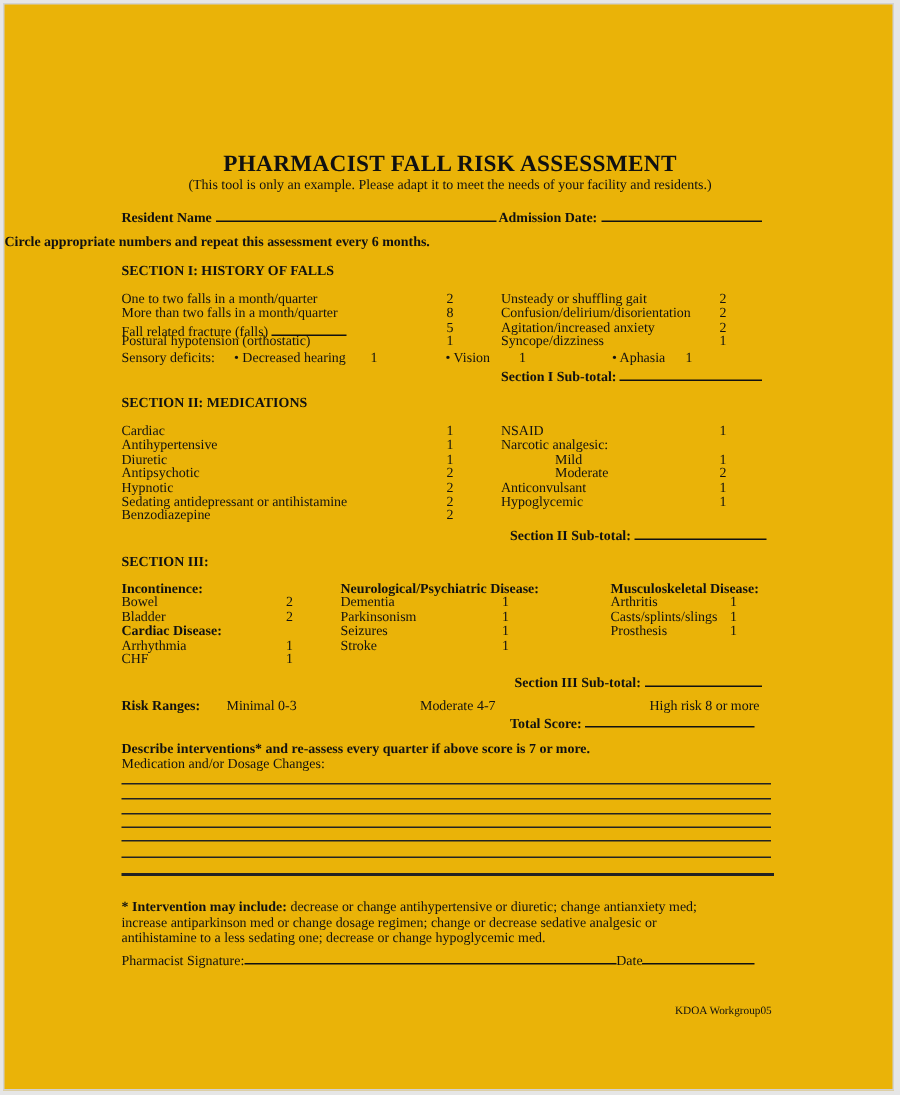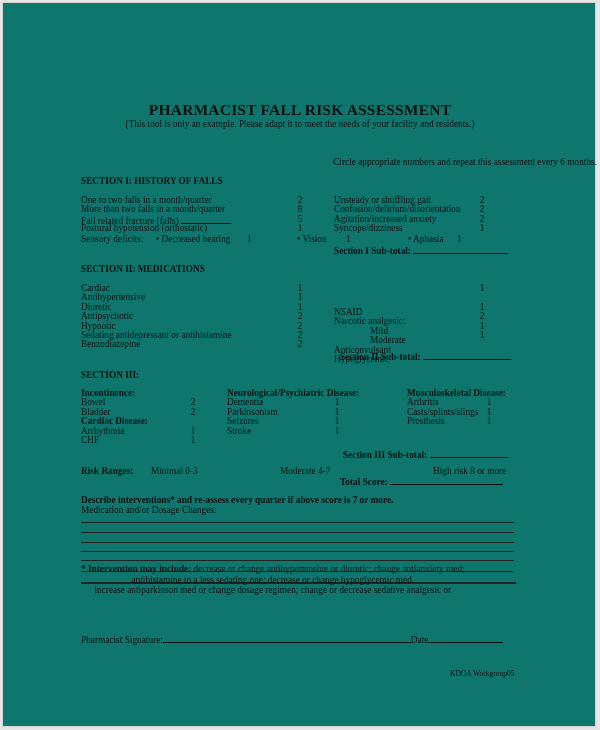--- a/index.html
+++ b/index.html
@@ -1,38 +1,44 @@
 <!DOCTYPE html>
 <html><head>
 <meta charset="utf-8">
 <style>
   html, body { margin:0; padding:0; }
   body { width:600px; height:730px; background:#e6e6e6; position:relative; overflow:hidden;
          font-family:"Liberation Serif", serif; color:#111; }
-  .page { position:absolute; left:2px; top:2px; width:594px; height:725px; background:#0f766e;
+  .page { position:absolute; left:2px; top:2px; width:594px; height:725px; background:#eab308;
           border:1px solid #d2d2d2; box-sizing:border-box; }
   .abs { position:absolute; white-space:nowrap; }
   .t { font-size:9.3px; line-height:10px; }
   .b { font-weight:bold; }
   .title { position:absolute; left:0; width:594px; top:98px; text-align:center; font-size:15.5px; font-weight:bold; letter-spacing:0.2px; }
   .subtitle { position:absolute; left:0; width:594px; top:116px; text-align:center; font-size:9.3px; }
-  .center { position:absolute; left:0; width:594px; text-align:right; }
+  .center { position:absolute; left:0; width:594px; text-align:left;font-weight:bold; }
   .uline { display:inline-block; border-bottom:1px solid #111; height:9px; vertical-align:baseline; }
   .hline { position:absolute; left:78px; width:433px; border-top:1px solid #222; }
   .list { position:absolute; font-size:9.3px; line-height:9.4px; white-space:nowrap; }
   .list div { height:9.4px; }
 </style>
 </head>
 <body>
 
 <div class="page">
 
   <div class="title">PHARMACIST FALL RISK ASSESSMENT</div>
   <div class="subtitle">(This tool is only an example.  Please adapt it to meet the needs of your facility and residents.)</div>
 
+  <div class="abs t b" style="left:78px; top:135px;">
+    <span>Resident Name</span>
+    <span class="uline" style="width:187px;"></span>
+    <span>Admission Date:</span>
+    <span class="uline" style="width:107px;"></span>
+  </div>
 
   <div class="center t" style="top:154px;">Circle appropriate numbers and repeat this assessment every 6 months.</div>
 
   <div class="abs t b" style="left:78px; top:173px;">SECTION I:  HISTORY OF FALLS</div>
 
   <div class="list" style="left:78px; top:193px;">
     <div>One to two falls in a month/quarter</div>
     <div>More than two falls in a month/quarter</div>
     <div><span>Fall related fracture (falls)</span> <span class="uline" style="width:50px; height:8px;"></span></div>
     <div>Postural hypotension (orthostatic)</div>
@@ -82,21 +88,21 @@
   </div>
   <div class="list" style="left:291px; top:281px; text-align:center; width:12px;">
     <div>1</div>
     <div>1</div>
     <div>1</div>
     <div>2</div>
     <div>2</div>
     <div>2</div>
     <div>2</div>
   </div>
-  <div class="list" style="left:331px; top:281px;margin-top:24px;">
+  <div class="list" style="left:331px; top:281px;">
     <div>NSAID</div>
     <div>Narcotic analgesic:</div>
     <div style="padding-left:36px;">Mild</div>
     <div style="padding-left:36px;">Moderate</div>
     <div>Anticonvulsant</div>
     <div>Hypoglycemic</div>
   </div>
   <div class="list" style="left:473px; top:281px; text-align:center; width:12px;">
     <div>1</div>
     <div></div>
@@ -178,24 +184,24 @@
   <div>
     <div class="hline" style="top:519px;"></div>
     <div class="hline" style="top:529px;"></div>
     <div class="hline" style="top:539px;"></div>
     <div class="hline" style="top:548px;"></div>
     <div class="hline" style="top:557px;"></div>
     <div class="hline" style="top:568px;"></div>
     <div class="hline" style="top:579px; border-top-width:2px; width:435px;"></div>
   </div>
 
-  <div class="abs t" style="left:78px; top:561px; line-height:10.5px;text-align:center;">
+  <div class="abs t" style="left:78px; top:597px; line-height:10.5px;">
     <div><span class="b">* Intervention may include:</span><span>  decrease or change antihypertensive or diuretic; change antianxiety med;</span></div>
+    <div>increase antiparkinson med or change dosage regimen; change or decrease sedative analgesic or</div>
     <div>antihistamine to a less sedating one; decrease or change hypoglycemic med.</div>
-    <div>increase antiparkinson med or change dosage regimen; change or decrease sedative analgesic or</div>
   </div>
 
   <div class="abs t" style="left:78px; top:630px;">
     <span>Pharmacist Signature:</span><span class="uline" style="width:248px;"></span><span>Date</span><span class="uline" style="width:75px;"></span>
   </div>
 
   <div class="abs" style="left:447px; top:666px; font-size:7.5px;">KDOA Workgroup05</div>
 </div>
 
 </body></html>

